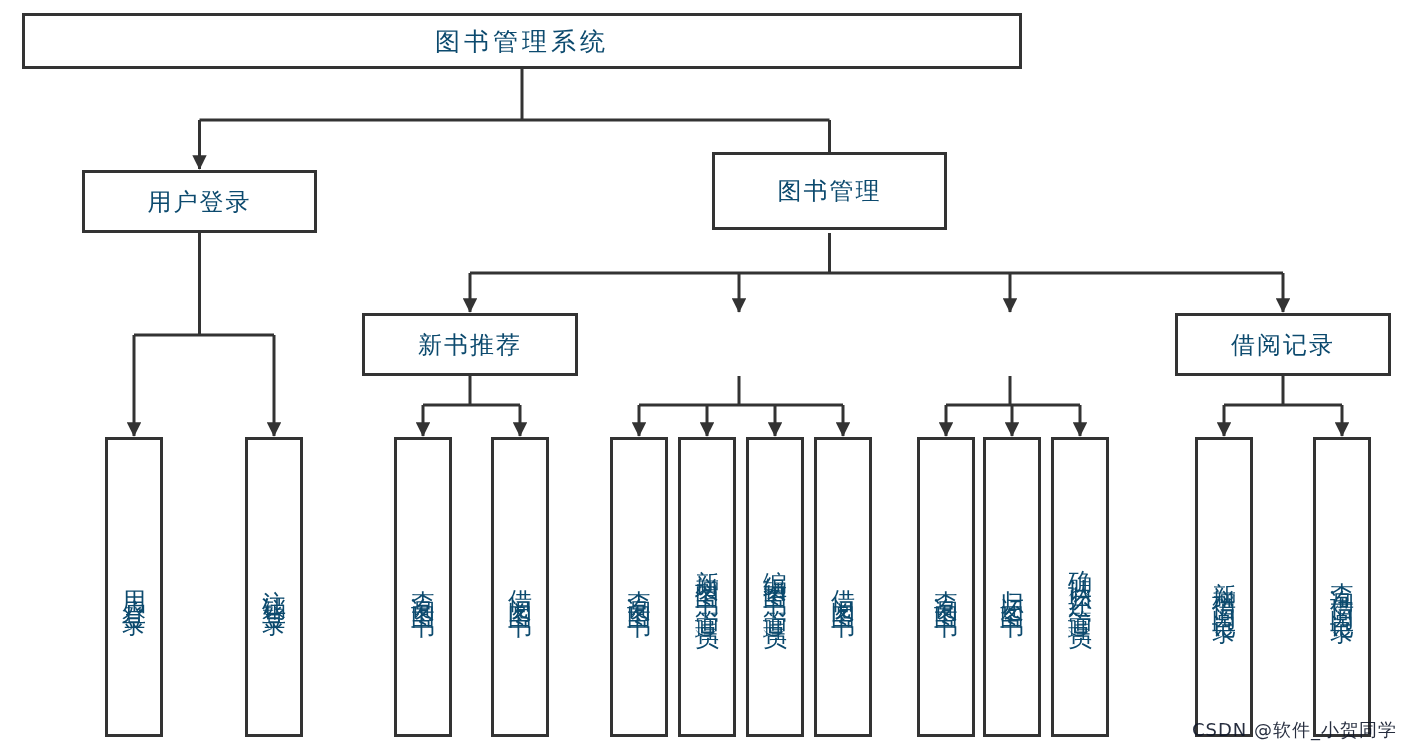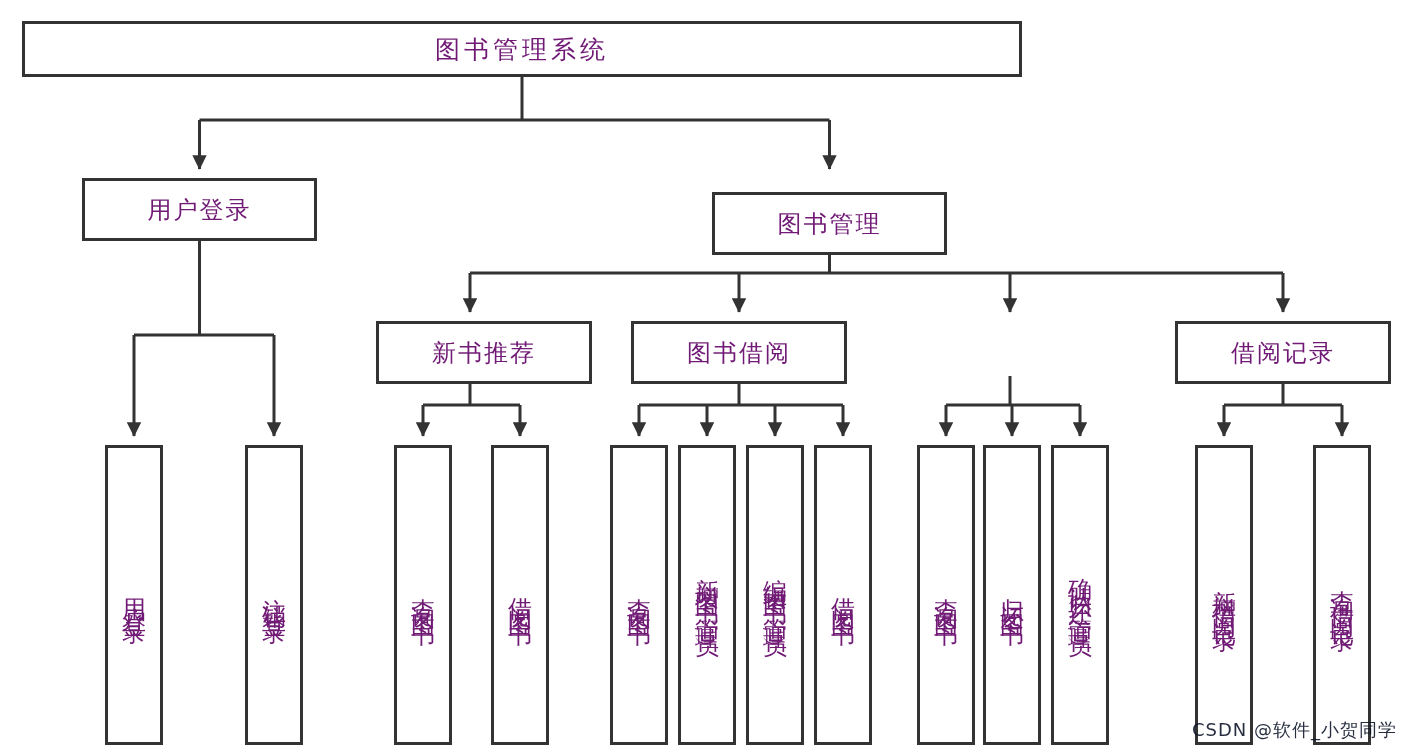--- a/index.html
+++ b/index.html
@@ -6,21 +6,21 @@
   html,body { background:#ffffff; }
   body { font-family:"DejaVu Sans","Liberation Sans",sans-serif; }
   .canvas {
     position:relative; width:1405px; height:747px;
     background:#ffffff; overflow:hidden; color:#333333;
   }
   svg.wires { position:absolute; left:0; top:0; width:1405px; height:747px; }
   .node {
     position:absolute; background:#ffffff; border:3px solid #333333;
     display:flex; align-items:center; justify-content:center;
-    color:#701a75; text-align:center;margin-top:8px;
+    color:#0c4a6e; text-align:center;
   }
   .node.title { font-size:25px; letter-spacing:4px; }
   .node.h { font-size:24px; letter-spacing:2px; }
   .node.v {
     writing-mode:vertical-rl; text-orientation:mixed;
     font-size:24px; letter-spacing:8px; line-height:1;
   }
   .watermark {
     position:absolute; right:8px; bottom:5px;
     font-size:18px; color:#0f172a; opacity:0.9;
@@ -85,24 +85,23 @@
         <path d="M1224,405 H1342"></path>
         <path d="M1224,405 V436" marker-end="url(#arrow)"></path>
         <path d="M1342,405 V436" marker-end="url(#arrow)"></path>
       </g>
     </g>
   </svg>
 
   <div class="node title" style="left:22px; top:13px; width:1000px; height:56px;">图书管理系统</div>
 
   <div class="node h" style="left:82px; top:170px; width:235px; height:63px;">用户登录</div>
-  <div class="node h" style="left:712px; top:184px; width:235px; height:63px;">图书管理</div>
+  <div class="node h" style="left:712px; top:152px; width:235px; height:78px;">图书管理</div>
 
-  <div class="node h" style="left:376px; top:313px; width:216px; height:63px;">新书推荐</div>
-  <div class="node h" style="left:631px; top:313px; width:216px; height:63px;">图书借阅</div>
+  <div class="node h" style="left:362px; top:313px; width:216px; height:63px;">新书推荐</div>
   <div class="node h" style="left:1175px; top:313px; width:216px; height:63px;">借阅记录</div>
 
   <div class="node v" style="left:105px; top:437px; width:58px; height:300px;">用户登录</div>
   <div class="node v" style="left:245px; top:437px; width:58px; height:300px;">注销登录</div>
 
   <div class="node v" style="left:394px; top:437px; width:58px; height:300px;">查询图书</div>
   <div class="node v" style="left:491px; top:437px; width:58px; height:300px;">借阅图书</div>
 
   <div class="node v" style="left:610px; top:437px; width:58px; height:300px;">查询图书</div>
   <div class="node v" style="left:678px; top:437px; width:58px; height:300px;">新增图书（管理员）</div>

